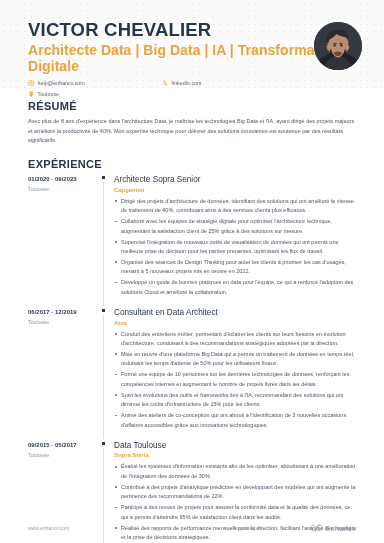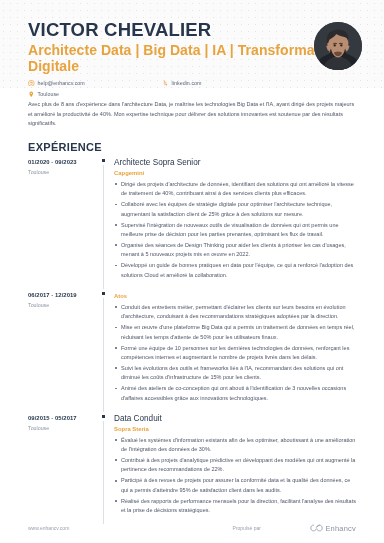--- a/index.html
+++ b/index.html
@@ -219,20 +219,21 @@
         <path d="M19.7 21.6c.9-.4 2-.4 2.8 0M25.5 21.6c.9-.4 2-.4 2.8 0" stroke="#3a2a20" stroke-width="1" fill="none" stroke-linecap="round"></path>
         <circle cx="20.7" cy="23.4" r="1.15" fill="#2e2118"></circle>
         <circle cx="27.3" cy="23.4" r="1.15" fill="#2e2118"></circle>
       </svg>
     </div>
   </div>
 
   <div class="body-wrap">
 
     <div class="section">
+      <div class="section-title">RÉSUMÉ</div>
       <div class="summary-text">Avec plus de 8 ans d'expérience dans l'architecture Data, je maîtrise les technologies Big Data et l'IA, ayant dirigé des projets majeurs et amélioré la productivité de 40%. Mon expertise technique pour délivrer des solutions innovantes est soutenue par des résultats significatifs.</div>
     </div>
 
     <div class="section">
       <div class="section-title">EXPÉRIENCE</div>
 
       <div class="entry">
         <div class="entry-left">
           <div class="entry-date">01/2020 - 09/2023</div>
           <div class="entry-loc">Toulouse</div>
@@ -257,20 +258,21 @@
       <div class="entry">
         <div class="entry-left">
           <div class="entry-date">06/2017 - 12/2019</div>
           <div class="entry-loc">Toulouse</div>
         </div>
         <div class="entry-rail">
           <span class="rail-dot"></span>
           <span class="rail-line"></span>
         </div>
         <div class="entry-main">
+          <div class="entry-title">Consultant en Data Architect</div>
           <div class="entry-org">Atos</div>
           <ul class="bullets">
             <li>Conduit des entretiens métier, permettant d'éclairer les clients sur leurs besoins en évolution d'architecture, conduisant à des recommandations stratégiques adoptées par la direction.</li>
             <li>Mise en œuvre d'une plateforme Big Data qui a permis un traitement de données en temps réel, réduisant les temps d'attente de 50% pour les utilisateurs finaux.</li>
             <li>Formé une équipe de 10 personnes sur les dernières technologies de données, renforçant les compétences internes et augmentant le nombre de projets livrés dans les délais.</li>
             <li>Suivi les évolutions des outils et frameworks liés à l'IA, recommandant des solutions qui ont diminué les coûts d'infrastructure de 15% pour les clients.</li>
             <li>Animé des ateliers de co-conception qui ont abouti à l'identification de 3 nouvelles occasions d'affaires accessibles grâce aux innovations technologiques.</li>
           </ul>
         </div>
       </div>
@@ -278,21 +280,21 @@
       <div class="entry">
         <div class="entry-left">
           <div class="entry-date">09/2015 - 05/2017</div>
           <div class="entry-loc">Toulouse</div>
         </div>
         <div class="entry-rail">
           <span class="rail-dot"></span>
           <span class="rail-line"></span>
         </div>
         <div class="entry-main">
-          <div class="entry-title">Data Conduit</div>
+          <div class="entry-title">Data Toulouse</div>
           <div class="entry-org">Sopra Steria</div>
           <ul class="bullets">
             <li>Évalué les systèmes d'information existants afin de les optimiser, aboutissant à une amélioration de l'intégration des données de 30%.</li>
             <li>Contribué à des projets d'analytique prédictive en développant des modèles qui ont augmenté la pertinence des recommandations de 22%.</li>
             <li>Participé à des revues de projets pour assurer la conformité data et la qualité des données, ce qui a permis d'atteindre 95% de satisfaction client dans les audits.</li>
             <li>Réalisé des rapports de performance mensuels pour la direction, facilitant l'analyse des résultats et la prise de décisions stratégiques.</li>
           </ul>
         </div>
       </div>
     </div>

